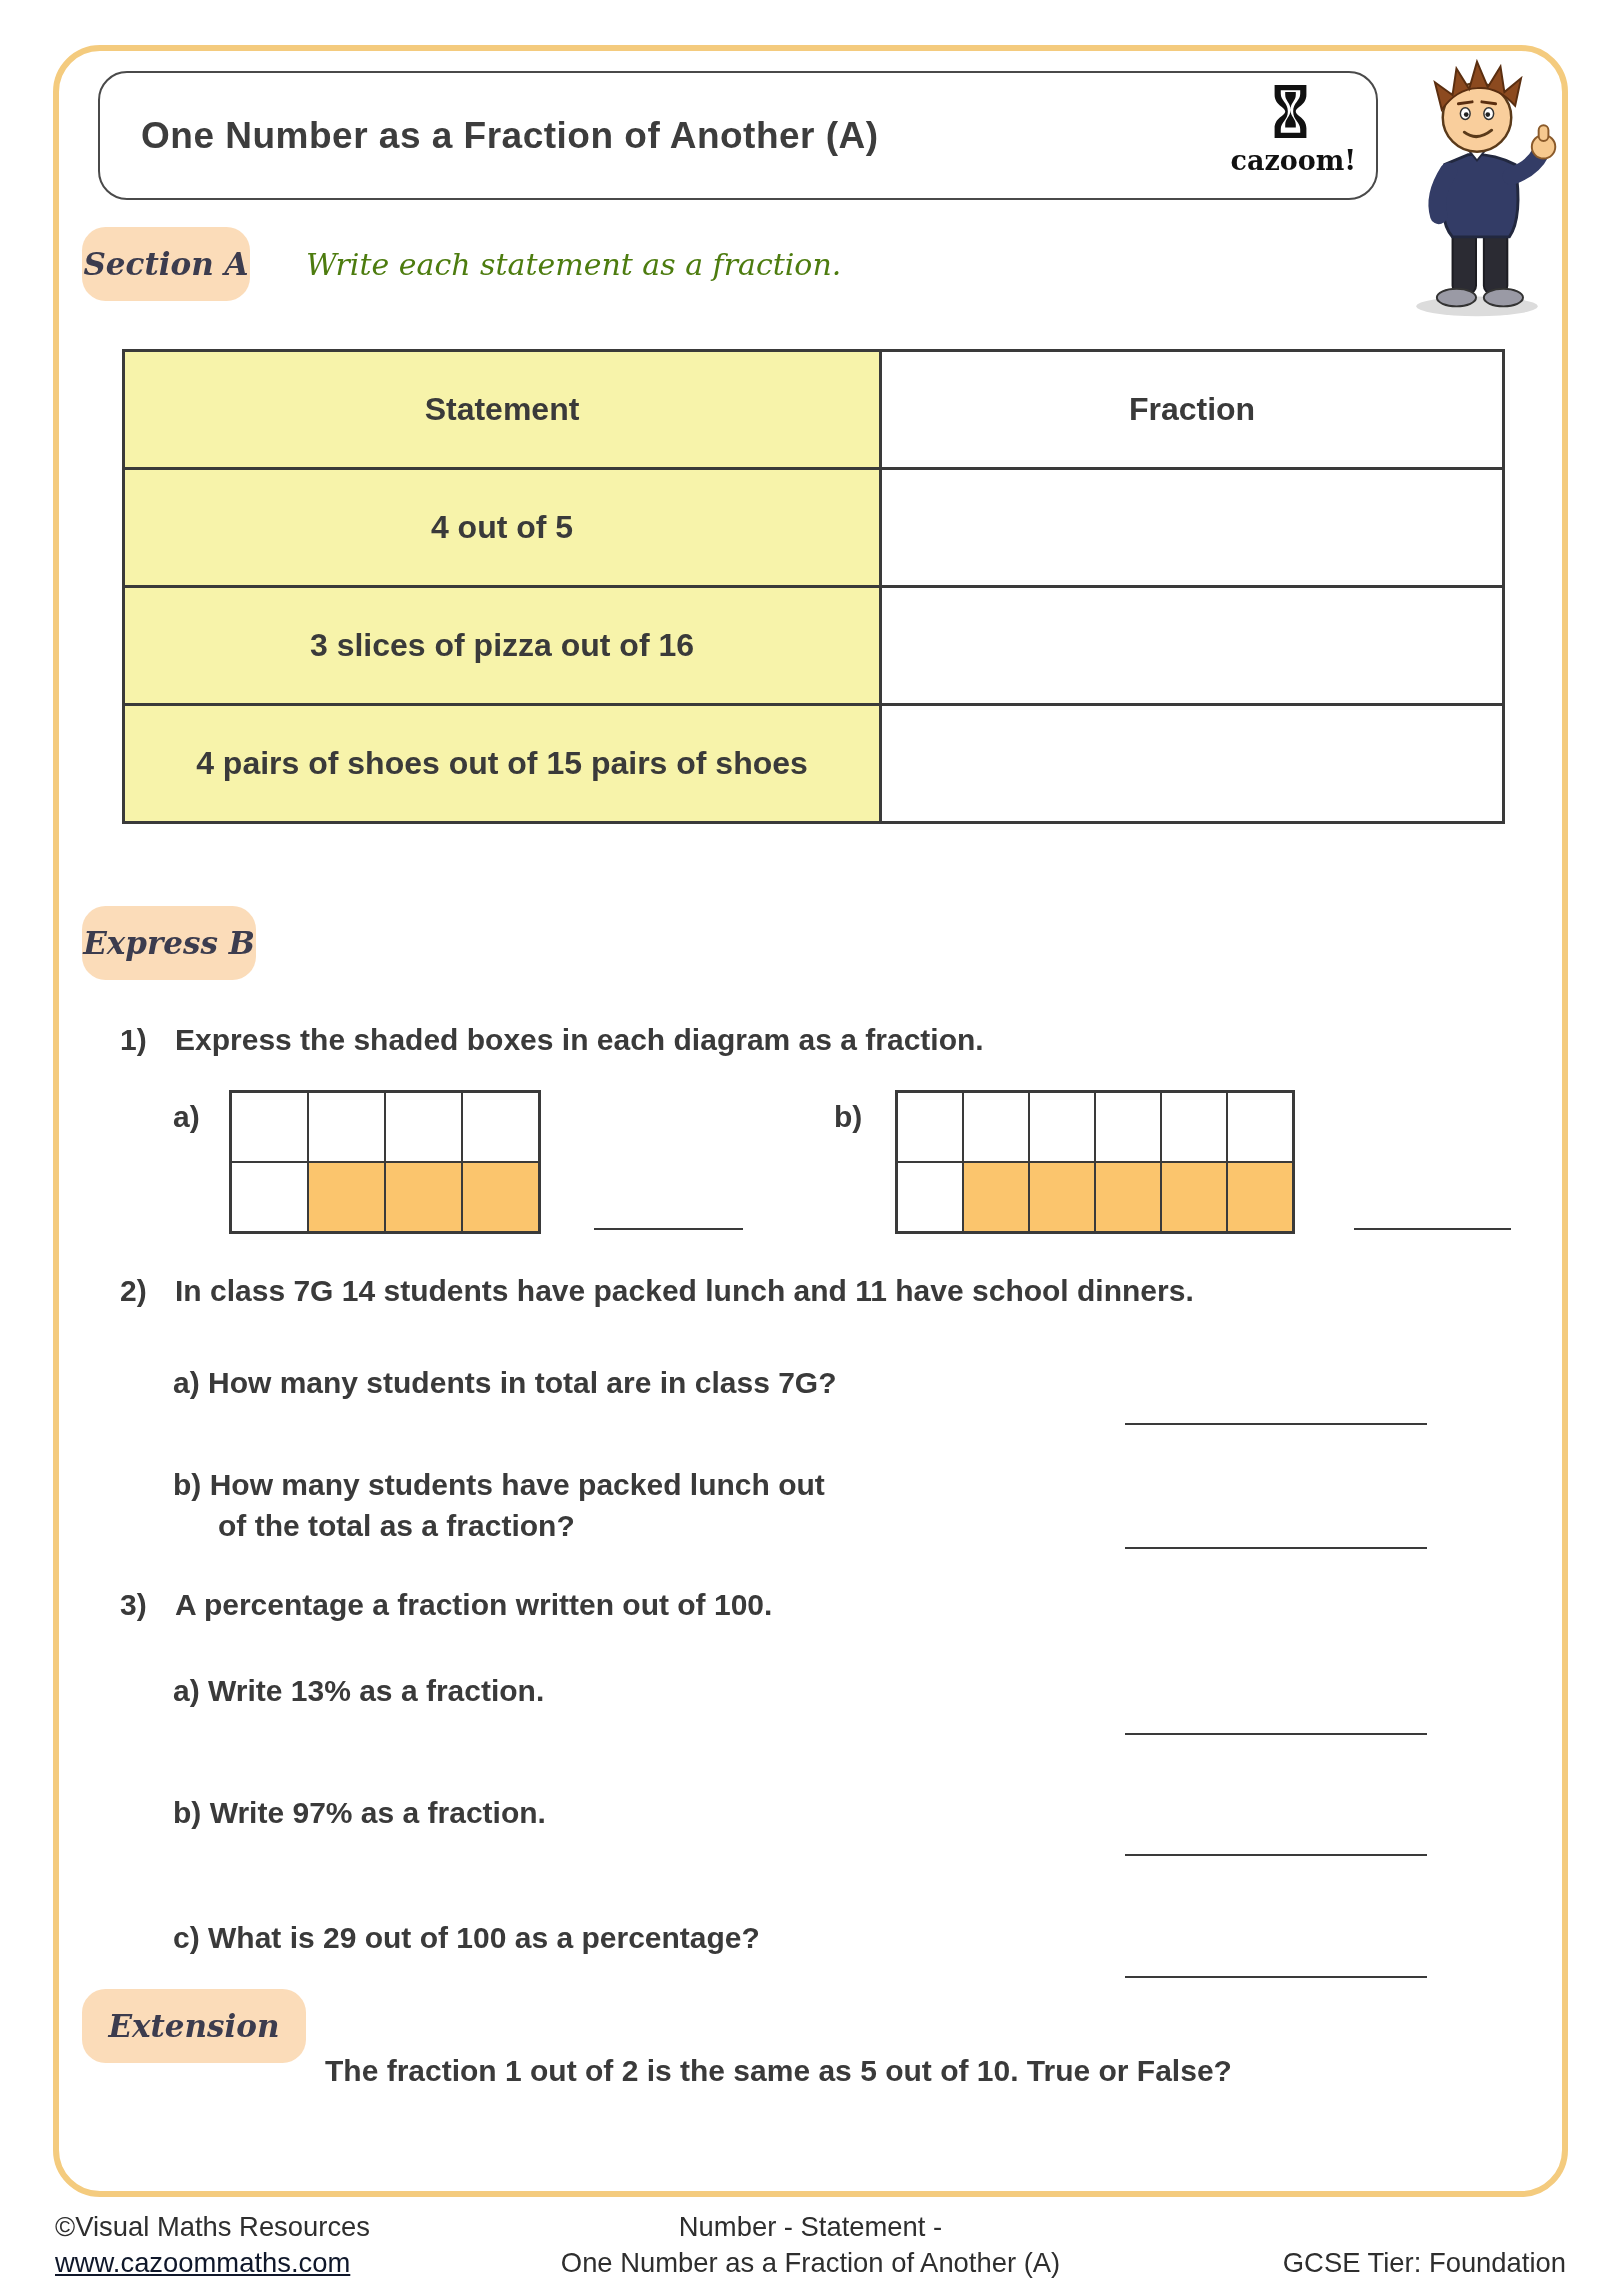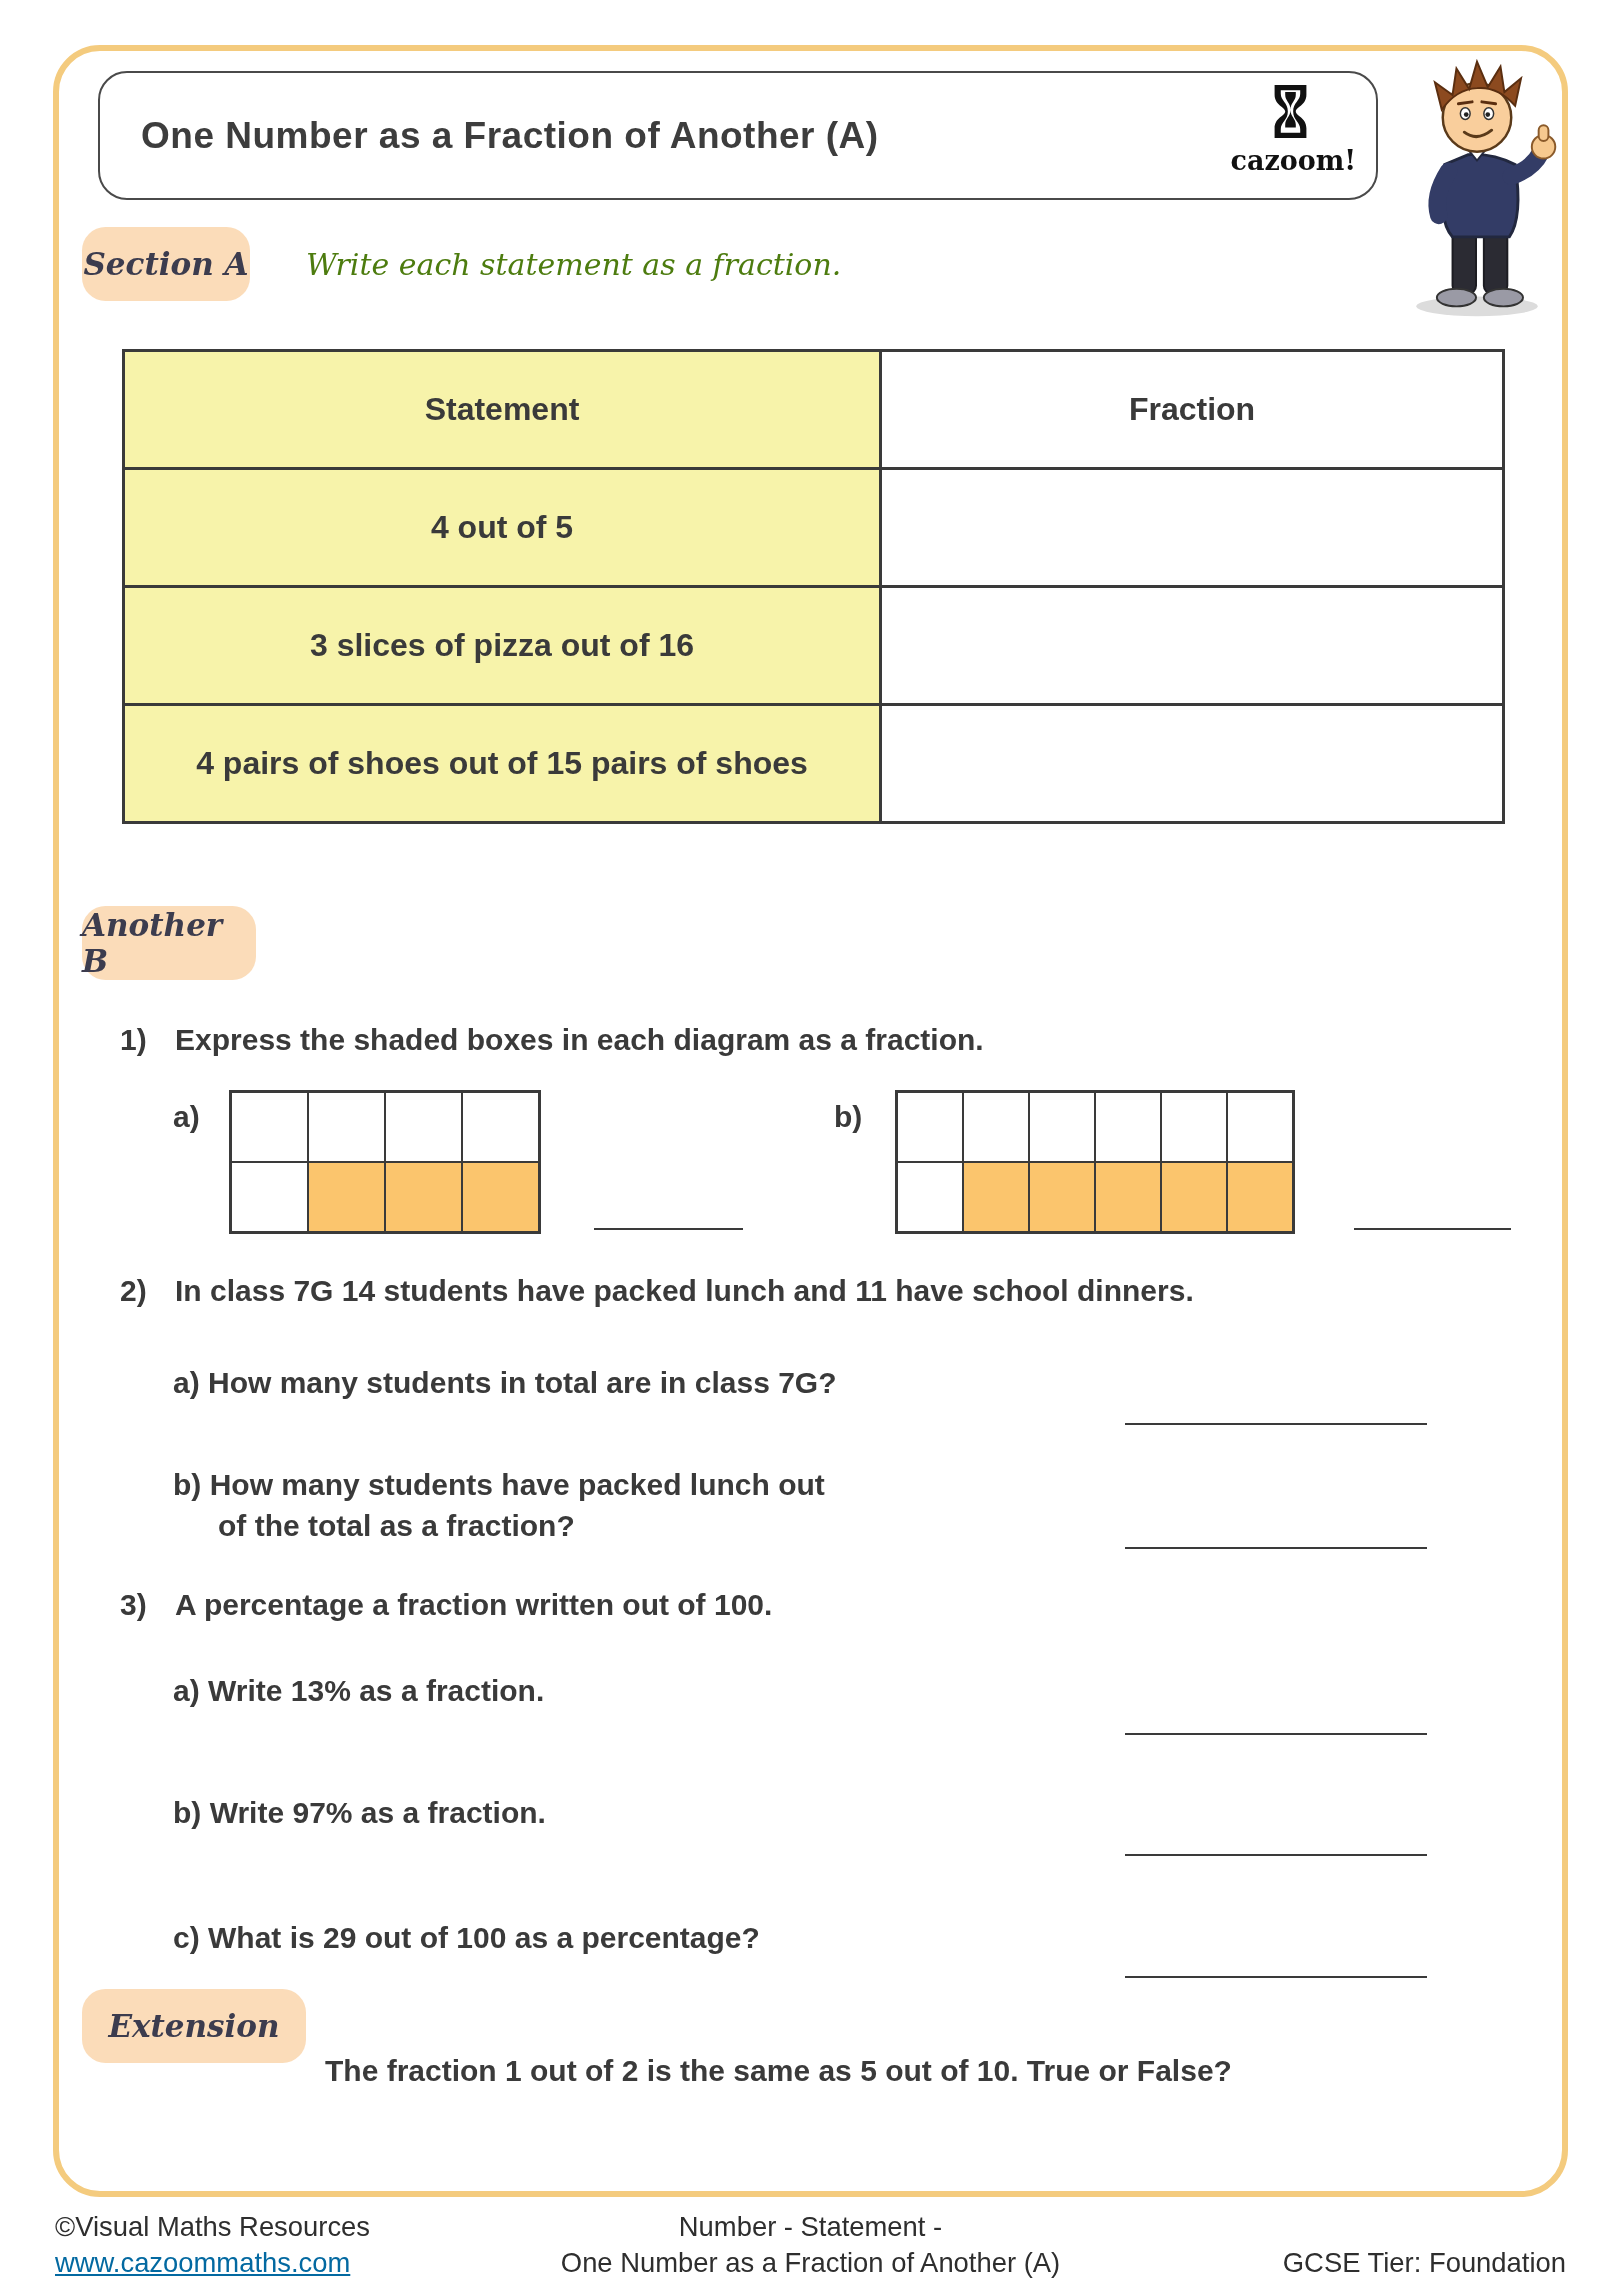--- a/index.html
+++ b/index.html
@@ -43,21 +43,21 @@
   .q { position:absolute; font-weight:bold; font-size:30px; color:var(--text); display:flex; }
   .qnum { width:55px; flex:none; }
   .sub, .part-label, .ext-text { position:absolute; font-weight:bold; font-size:30px; color:var(--text); }
   .ans-line { position:absolute; height:0; border-bottom:2.5px solid var(--table-border); }
   .grid { position:absolute; display:grid; border:2.9px solid var(--table-border); background:#fff; }
   .grid .cell { border:1.5px solid var(--table-border); box-sizing:border-box; background:#fff; }
   #grid-a .cell { width:77px; height:70px; }
   #grid-b .cell { width:66px; height:70px; }
   .grid .cell.shaded { background:var(--shaded-cell); }
   .foot { position:absolute; font-size:27.4px; color:#2E2E2E; }
-  .link { color:#0369a1; }
+  .link { color:#0f172a; }
 </style>
 </head>
 <body style="--page-border: #F4CB7E; --section-label-bg: #FBDCB9; --table-yellow: #F7F3AA; --shaded-cell: #FBC56D; --table-border: #3A3A3A; --text: #3A3A3A;">
 
 <div class="page-border"></div>
 
 <div class="title-box">
   <div class="title">One Number as a Fraction of Another (A)</div>
   <div class="logo">
     <svg width="53" height="57" viewBox="0 0 60 64">
@@ -109,21 +109,21 @@
     <td class="yellow col-stmt">3 slices of pizza out of 16</td>
     <td class="col-frac"></td>
   </tr>
   <tr>
     <td class="yellow col-stmt">4 pairs of shoes out of 15 pairs of shoes</td>
     <td class="col-frac"></td>
   </tr>
 </tbody>
   </table>
 
-<div class="sec-label" style="left:82px; top:906px; width:174px">Another B</div>
+<div class="sec-label" style="left:82px; top:906px; width:174px">Express B</div>
 
 <div class="q" style="left:120px; top:1023px">
   <span class="qnum">1)</span>
   <span>Express the shaded boxes in each diagram as a fraction.</span>
 </div>
 
 <div class="part-label" style="left:173px; top:1100px">a)</div>
 <div class="grid" id="grid-a" style="left: 229px; top: 1090px; grid-template-columns: repeat(4, auto);">
     <div class="cell"></div>
     <div class="cell"></div>

